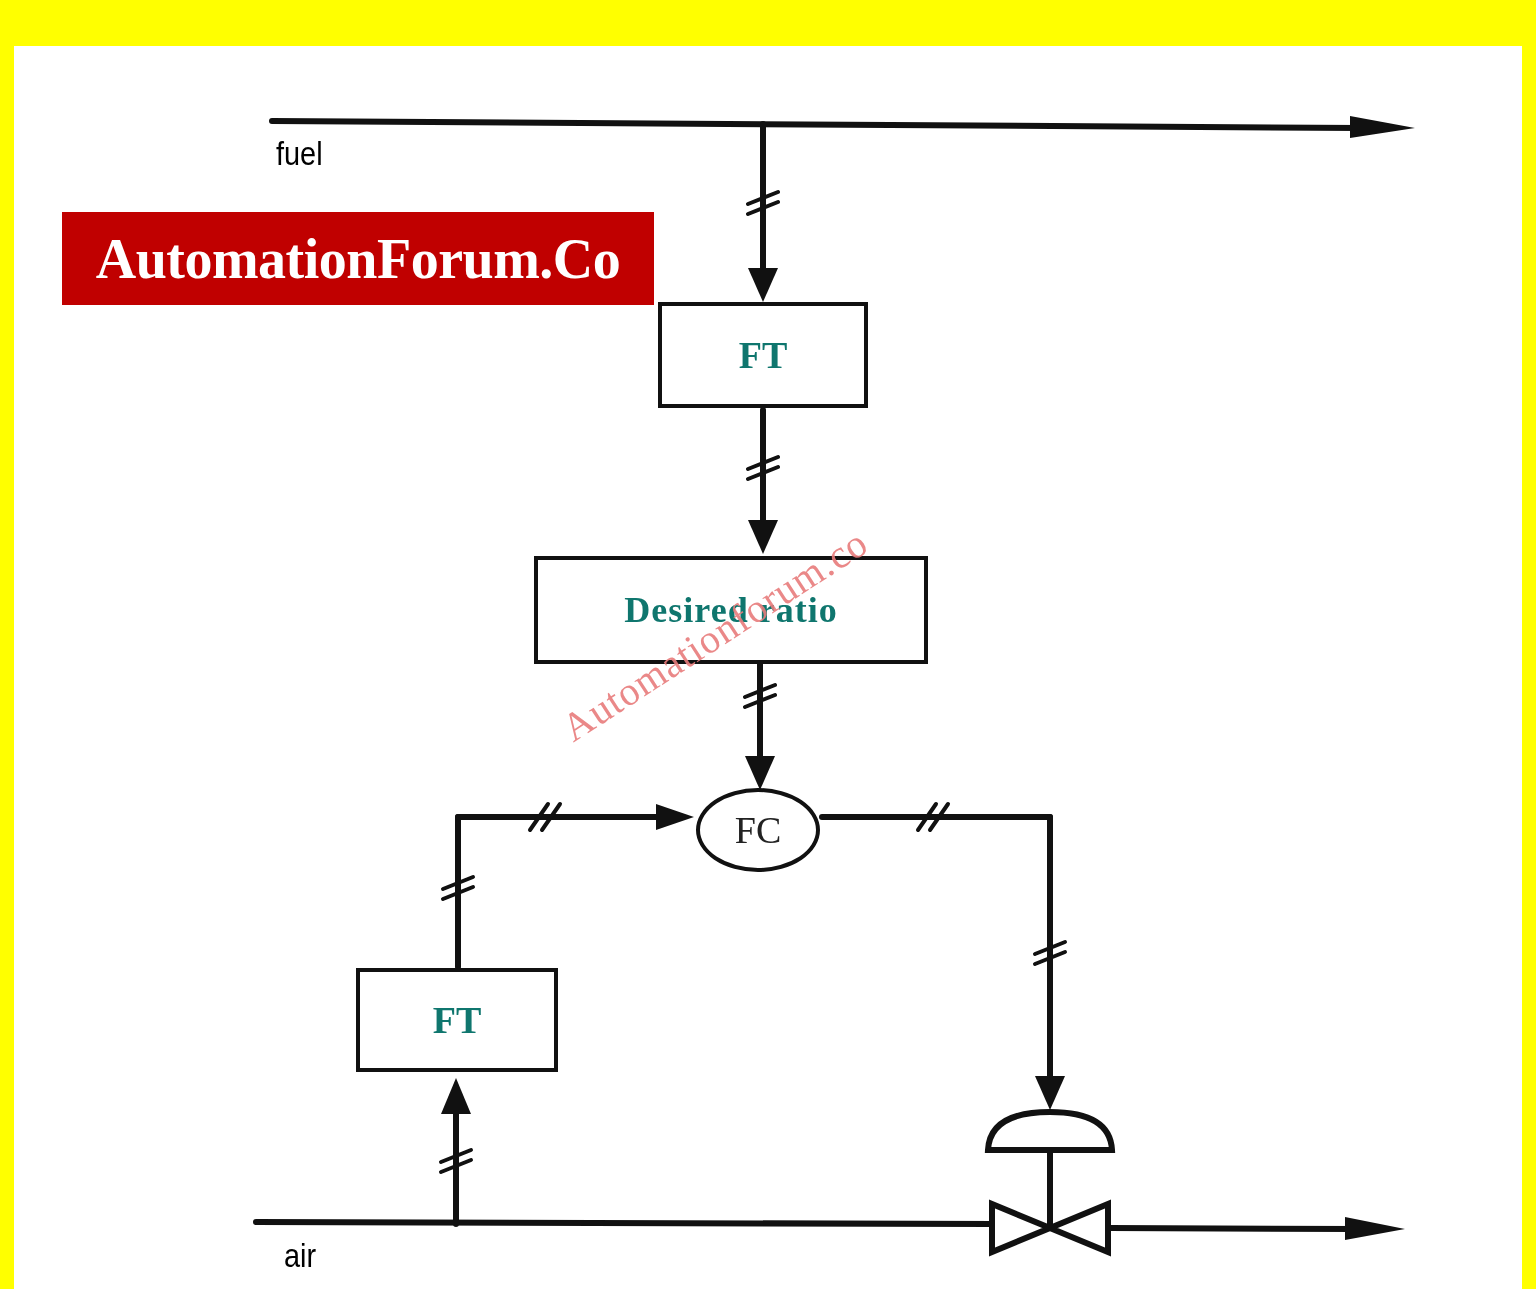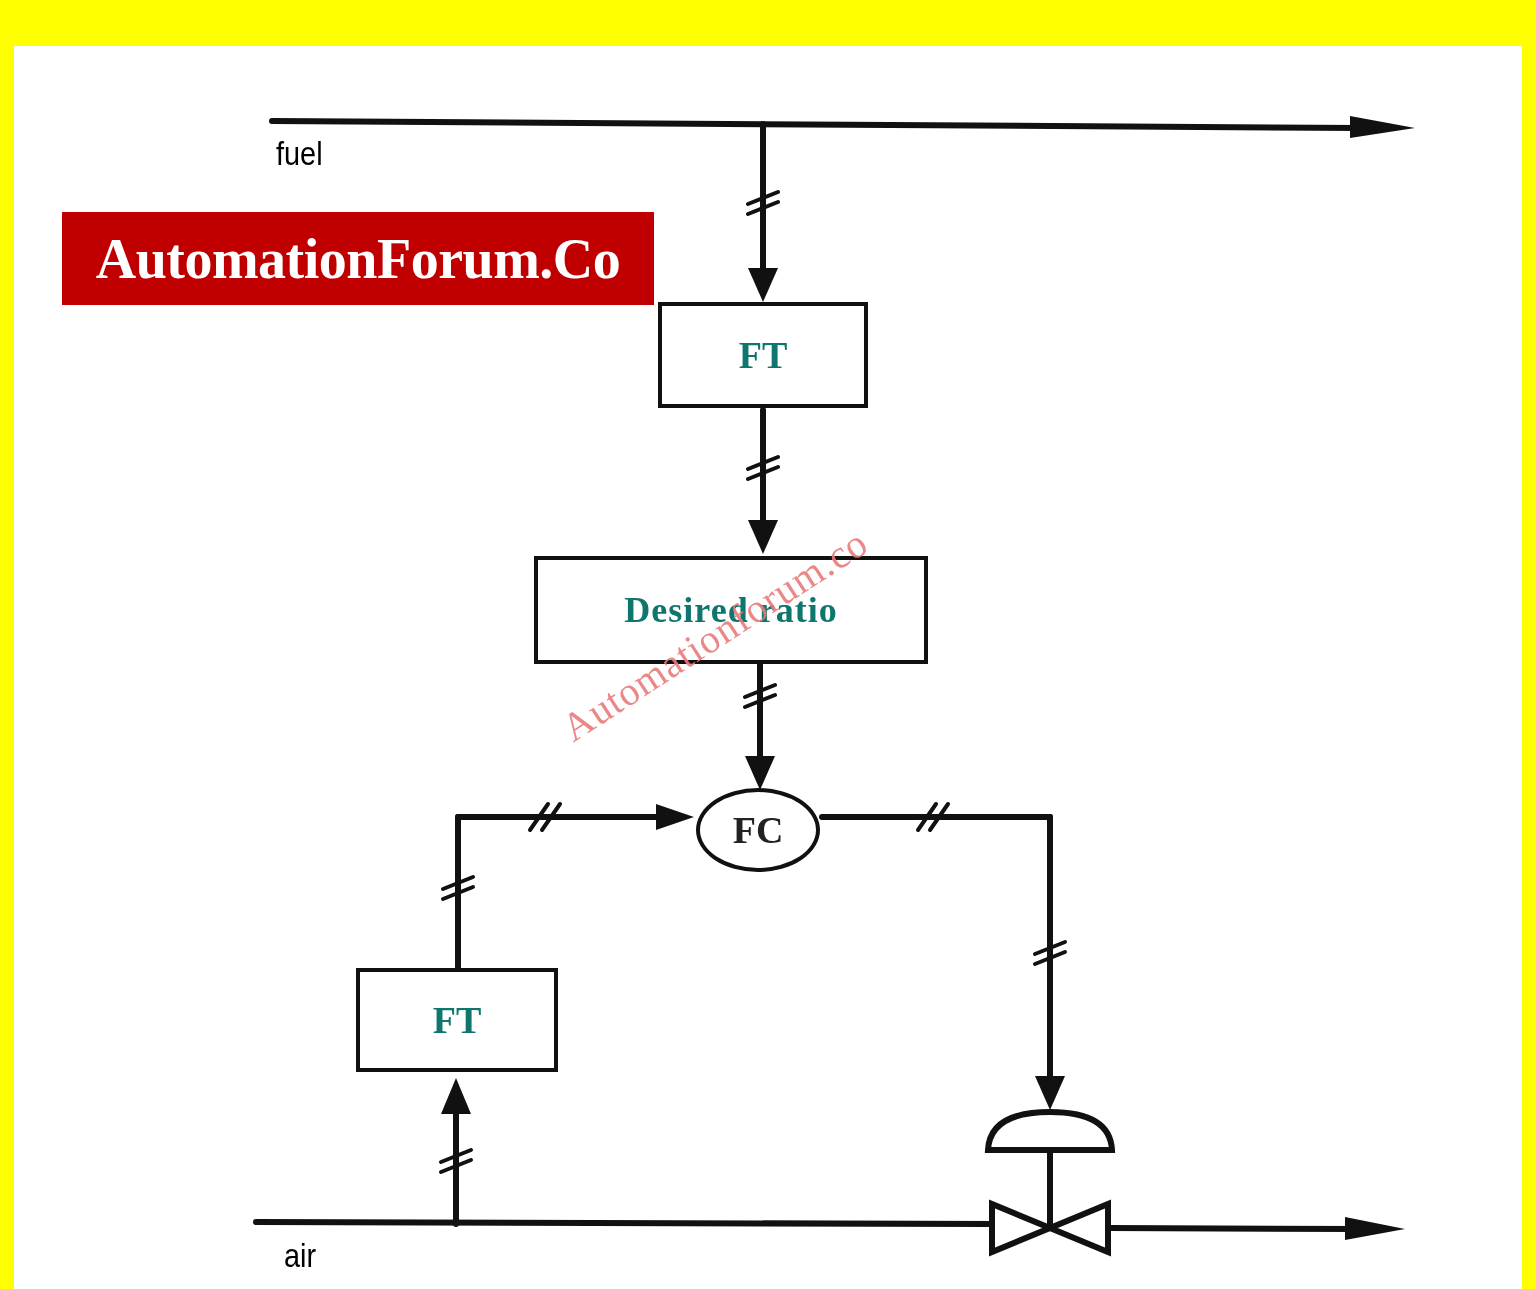--- a/index.html
+++ b/index.html
@@ -2,21 +2,21 @@
 <html><head>
 <meta charset="utf-8">
 <style>
   html, body { margin:0; padding:0; }
   body { width:1536px; height:1289px; background:#ffff00; position:relative; overflow:hidden; font-family:"Liberation Serif", serif; }
   .canvas { position:absolute; left:14px; top:14px; width:1508px; height:1260px; background:#ffffff;margin-top:32px; }
   svg.diagram { position:absolute; left:0; top:0; }
   .brand { position:absolute; left:62px; top:180px; width:592px; height:93px; background:#c00000; color:#fff; font-family:"Liberation Serif", serif; font-weight:bold; font-size:56px; display:flex; align-items:center; justify-content:center; letter-spacing:-0.5px; }
   .label-sans { position:absolute; font-family:"Liberation Sans", sans-serif; font-size:34px; color:#000; transform:scaleX(0.85); transform-origin:left top; }
   .box { position:absolute; border:4px solid #111; background:#fff; display:flex; align-items:center; justify-content:center; font-family:"Liberation Serif", serif; font-weight:bold; color:#0f766e; box-sizing:border-box; }
-  .circle { position:absolute; border:4px solid #111; border-radius:50%; background:#fff; display:flex; align-items:center; justify-content:center; font-family:"Liberation Serif", serif; font-weight:bold; color:#222; box-sizing:border-box;text-align:center; }
+  .circle { position:absolute; border:4px solid #111; border-radius:50%; background:#fff; display:flex; align-items:center; justify-content:center; font-family:"Liberation Serif", serif; font-weight:normal; color:#222; box-sizing:border-box;text-align:center; }
   .watermark { position:absolute; left:540px; top:600px; font-family:"Liberation Serif", serif; font-size:40px; color:#e87c7c; transform:rotate(-33deg); transform-origin:left center; white-space:nowrap; opacity:0.9; letter-spacing:1px; }
 </style>
 </head>
 <body>
 
 <div class="canvas">
 
   <svg class="diagram" width="1508" height="1260" viewBox="14 14 1508 1260">
     <defs>
       <marker id="arr" markerWidth="10" markerHeight="10" refX="9" refY="5" orient="auto" markerUnits="userSpaceOnUse" viewBox="0 0 10 10">

